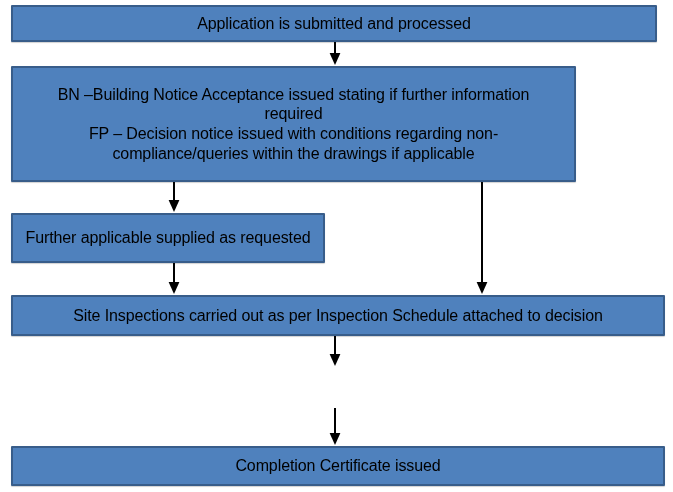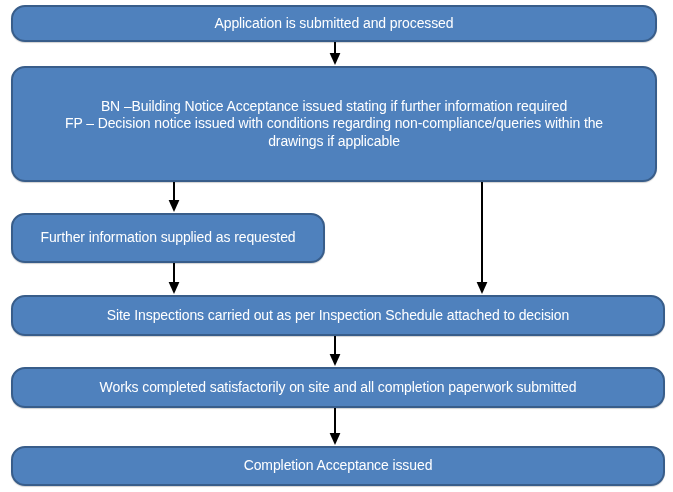--- a/index.html
+++ b/index.html
@@ -13,23 +13,23 @@
     height: 492px;
     background: #ffffff;
     overflow: hidden;
     font-family: "Liberation Sans", "DejaVu Sans", sans-serif;
   }
   .node {
     position: absolute;
     box-sizing: border-box;
     background: #4f81bd;
     border: 2px solid #385d8a;
-    border-radius: 14px;
-    color: #ffffff;
-    font-size: 14px;
+    border-radius: 1px;
+    color: #000000;
+    font-size: 16px;
     line-height: 1.22;
     display: flex;
     flex-direction: column;
     align-items: center;
     justify-content: center;
     text-align: center;
     letter-spacing: -0.1px;
     padding: 2px 10px;
     box-shadow: 0 1px 1px rgba(0,0,0,0.18);
     -webkit-font-smoothing: antialiased;
@@ -61,69 +61,66 @@
     <span class="line">Application is submitted and processed</span>
   </div>
 
   <div class="arrow" style="left:328px; top:42px; width:14px; height:24px;">
     <svg width="14" height="24" viewBox="0 0 14 24" aria-hidden="true">
       <line x1="7" y1="0" x2="7" y2="15" stroke="#000000" stroke-width="2"></line>
       <polygon points="7,23 1.6,11 12.4,11" fill="#000000"></polygon>
     </svg>
   </div>
 
-  <div class="node" style="left:11px; top:66px; width:646px; height:116px; padding-left:24px; padding-right:24px;">
+  <div class="node" style="left:11px; top:66px; width:565px; height:116px; padding-left:24px; padding-right:24px;">
     <span class="para">BN –Building Notice Acceptance issued stating if further information required</span>
     <span class="para">FP – Decision notice issued with conditions regarding non-compliance/queries within the drawings if applicable</span>
   </div>
 
   <div class="arrow" style="left:167px; top:182px; width:14px; height:31px;">
     <svg width="14" height="31" viewBox="0 0 14 31" aria-hidden="true">
       <line x1="7" y1="0" x2="7" y2="22" stroke="#000000" stroke-width="2"></line>
       <polygon points="7,30 1.6,18 12.4,18" fill="#000000"></polygon>
     </svg>
   </div>
 
   <div class="arrow" style="left:475px; top:182px; width:14px; height:113px;">
     <svg width="14" height="113" viewBox="0 0 14 113" aria-hidden="true">
       <line x1="7" y1="0" x2="7" y2="103" stroke="#000000" stroke-width="2"></line>
       <polygon points="7,112 1.6,100 12.4,100" fill="#000000"></polygon>
     </svg>
   </div>
 
   <div class="node" style="left:11px; top:213px; width:314px; height:50px;">
-    <span class="line">Further information supplied as requested</span>
+    <span class="line">Further applicable supplied as requested</span>
   </div>
 
   <div class="arrow" style="left:167px; top:263px; width:14px; height:32px;">
     <svg width="14" height="32" viewBox="0 0 14 32" aria-hidden="true">
       <line x1="7" y1="0" x2="7" y2="23" stroke="#000000" stroke-width="2"></line>
       <polygon points="7,31 1.6,19 12.4,19" fill="#000000"></polygon>
     </svg>
   </div>
 
   <div class="node" style="left:11px; top:295px; width:654px; height:41px;align-items:flex-end;">
     <span class="line">Site Inspections carried out as per Inspection Schedule attached to decision</span>
   </div>
 
   <div class="arrow" style="left:328px; top:336px; width:14px; height:31px;">
     <svg width="14" height="31" viewBox="0 0 14 31" aria-hidden="true">
       <line x1="7" y1="0" x2="7" y2="22" stroke="#000000" stroke-width="2"></line>
       <polygon points="7,30 1.6,18 12.4,18" fill="#000000"></polygon>
     </svg>
   </div>
 
-  <div class="node" style="left:11px; top:367px; width:654px; height:41px;">
-    <span class="line">Works completed satisfactorily on site and all completion paperwork submitted</span>
-  </div>
 
   <div class="arrow" style="left:328px; top:408px; width:14px; height:38px;">
     <svg width="14" height="38" viewBox="0 0 14 38" aria-hidden="true">
       <line x1="7" y1="0" x2="7" y2="29" stroke="#000000" stroke-width="2"></line>
       <polygon points="7,37 1.6,25 12.4,25" fill="#000000"></polygon>
     </svg>
   </div>
 
   <div class="node" style="left:11px; top:446px; width:654px; height:40px;">
-    <span class="line">Completion Acceptance issued</span>
+    <span class="line">Completion Certificate issued</span>
   </div>
 
 </div>
 
 </body></html>

